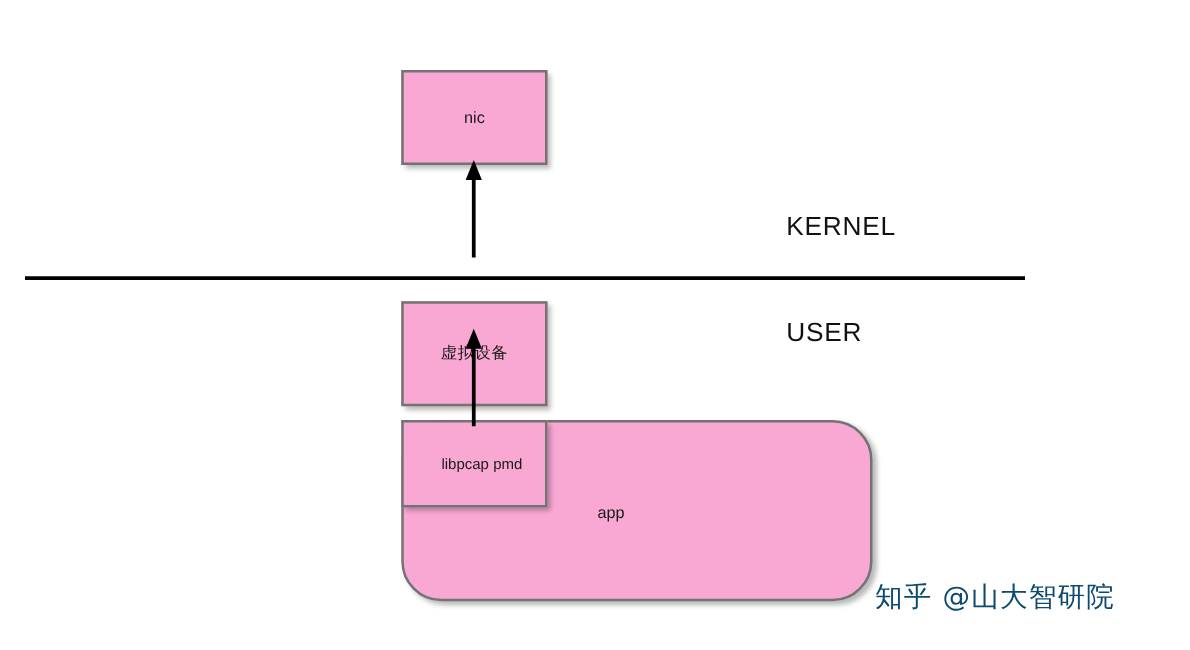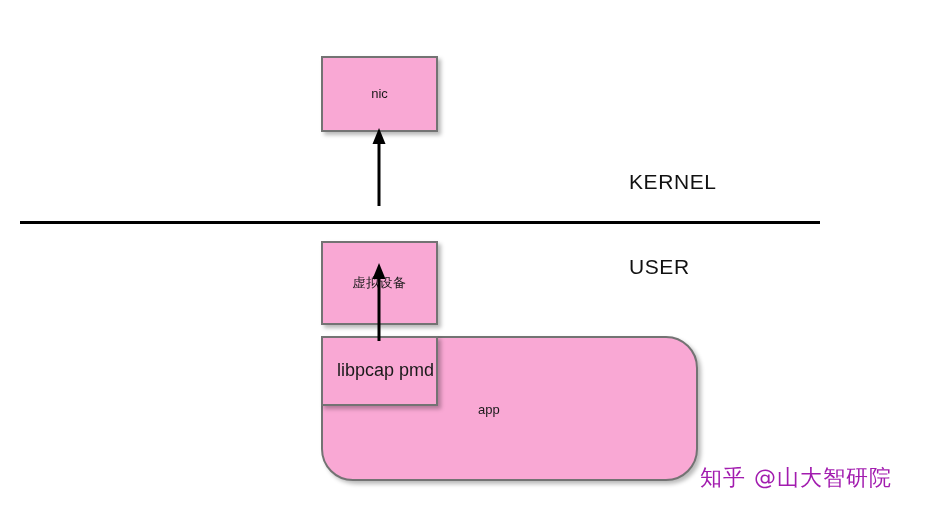--- a/index.html
+++ b/index.html
@@ -79,21 +79,21 @@
   }
 
   #node-libpcap-pmd {
     left: 321px;
     top: 336px;
     width: 117px;
     height: 70px;
     z-index: 5;
   }
   #node-libpcap-pmd .node-label {
-    font-size: 18px;
+    font-size: 12px;
     padding-left: 12px;
   }
 
   
   #divider {
     position: absolute;
     left: 20px;
     top: 221px;
     width: 800px;
     height: 3px;
@@ -136,21 +136,21 @@
     height: 80px;
   }
 
   
   #watermark {
     position: absolute;
     left: 700px;
     top: 463px;
     font-family: "DejaVu Sans", "Liberation Sans", sans-serif;
     font-size: 22px;
-    color: #a21caf;
+    color: #0c4a6e;
     letter-spacing: 1px;
     white-space: nowrap;
     user-select: none;
   }
 </style>
 </head>
 <body>
 
 <div id="canvas">
 

